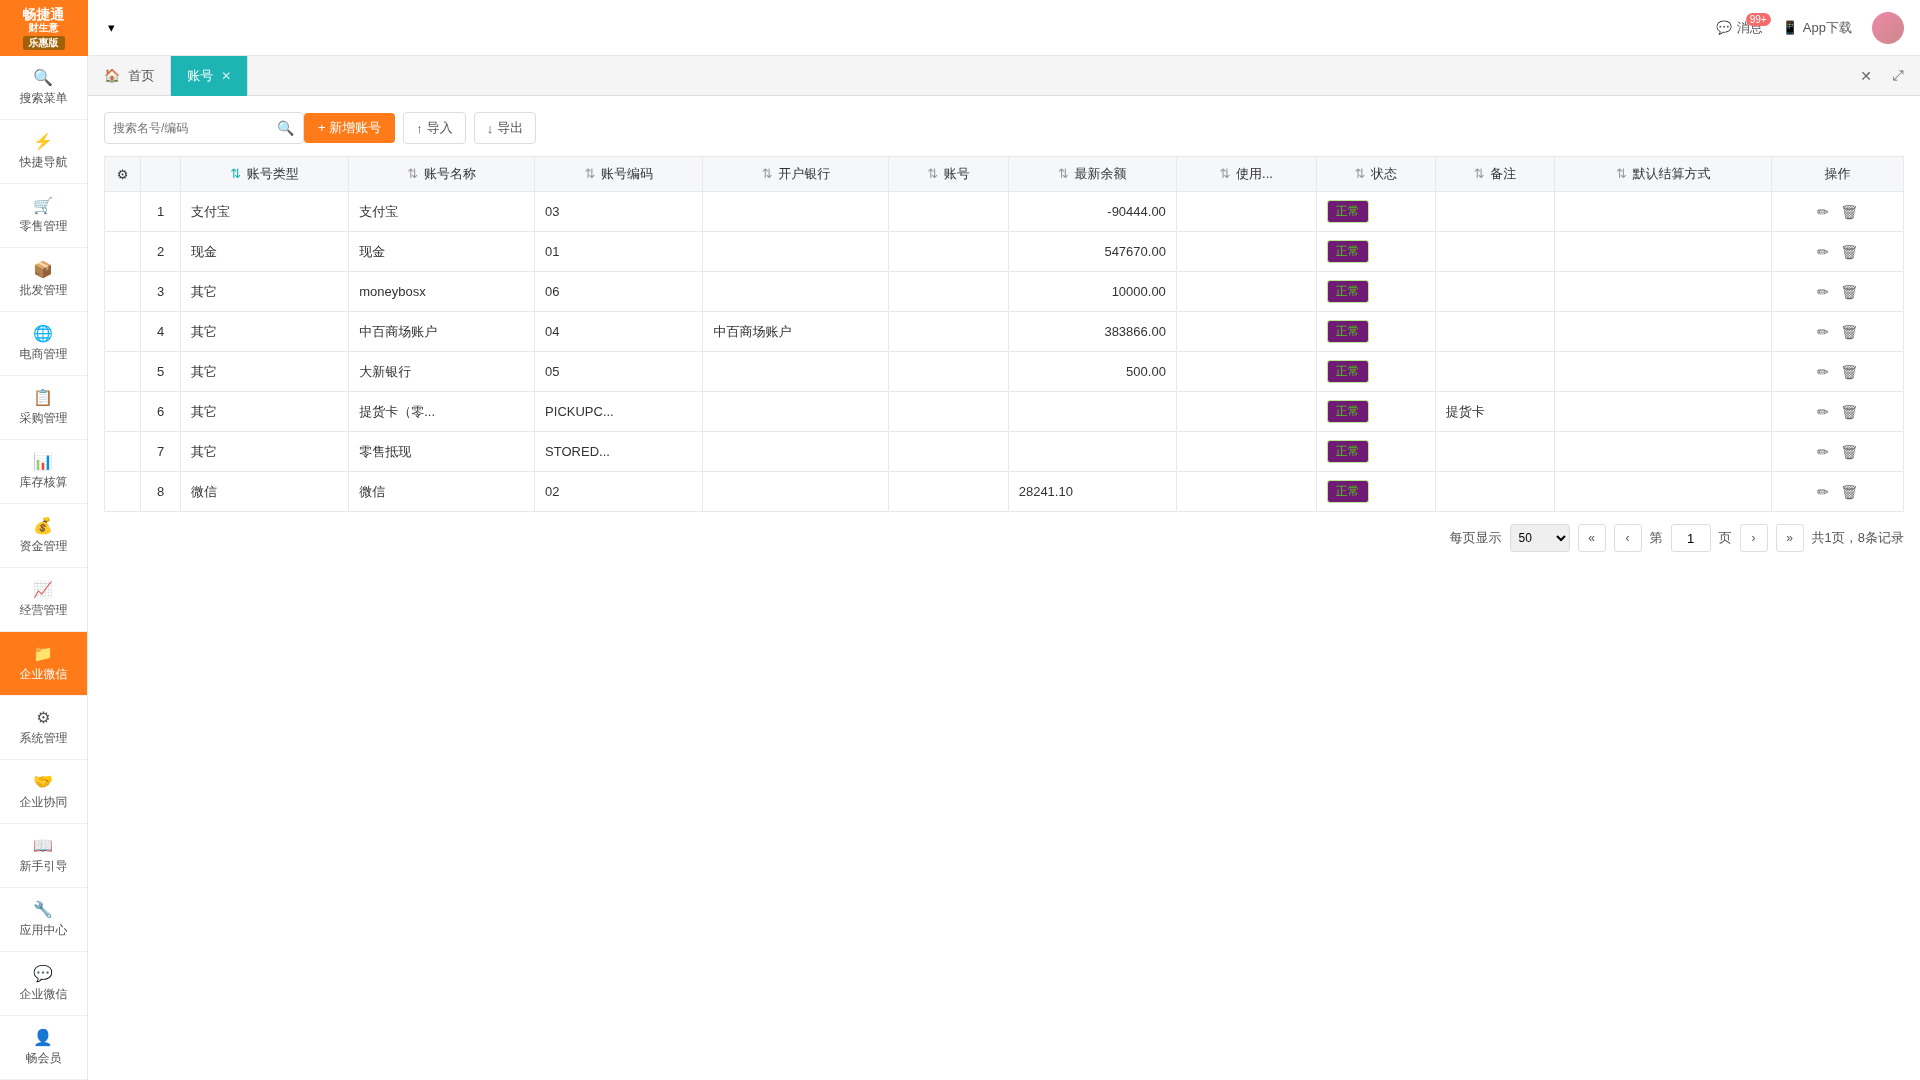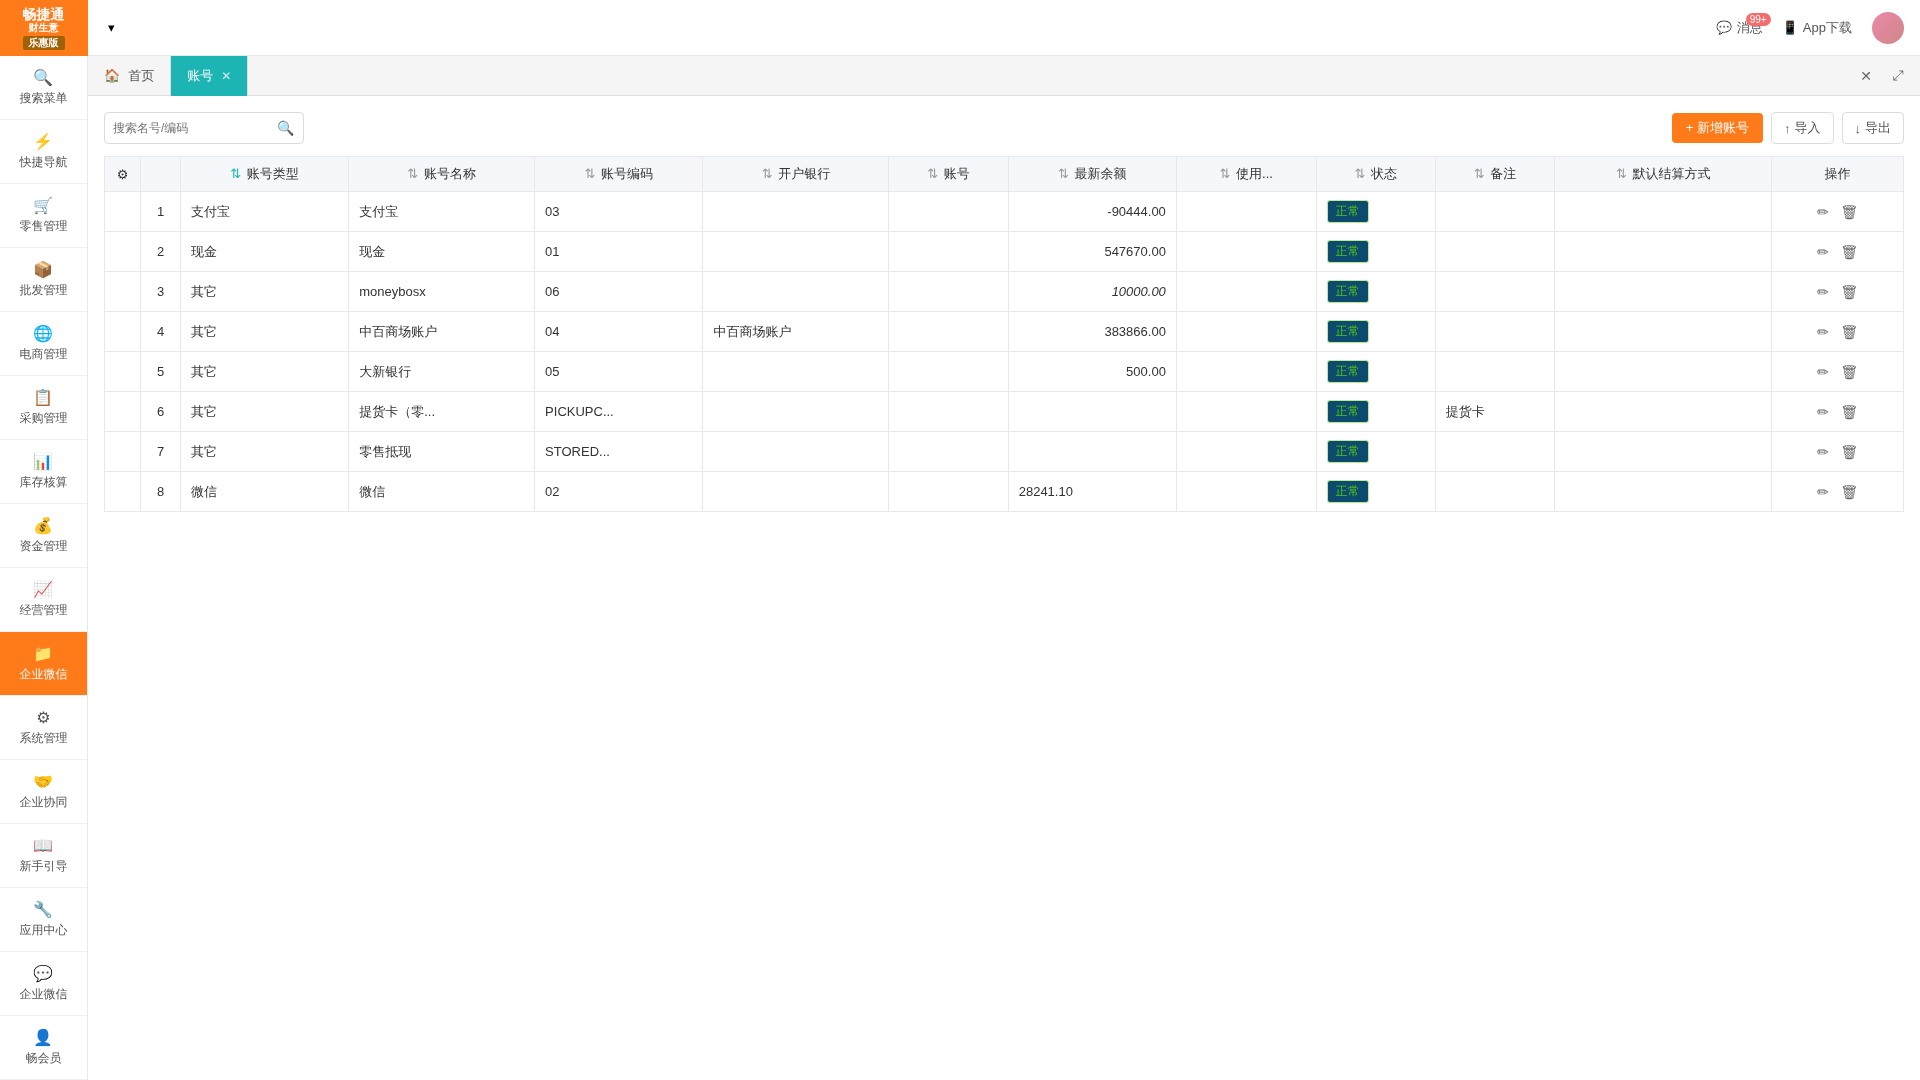--- a/index.html
+++ b/index.html
@@ -170,21 +170,20 @@
       overflow: auto;
       padding: 16px;
       display: flex;
       flex-direction: column;
     }
 
     
     .toolbar {
       display: flex;
       align-items: center;
-      justify-content: space-between;
       margin-bottom: 12px;
     }
     .search-box {
       width: 200px;
       height: 32px;
       border: 1px solid #ddd;
       border-radius: 4px;
       padding: 0 8px;
       font-size: 12px;
       display: flex;
@@ -245,21 +244,21 @@
       border: 1px solid #e8e8e8;
       padding: 8px 10px;
       color: #333;
     }
     .data-table .gear-col { width: 36px; text-align: center; }
     .status-badge {
       display: inline-block;
       padding: 2px 8px;
       border-radius: 3px;
       font-size: 12px;
-      background: #0c4a6e;
+      background: #701a75;
       color: #52c41a;
       border: 1px solid #b7eb8f;
     }
     .action-btn {
       background: none;
       border: none;
       cursor: pointer;
       color: #666;
       font-size: 14px;
       padding: 2px 4px;
@@ -533,21 +532,21 @@
     </td>
   </tr>
           <tr>
     <td style="text-align:center;"></td>
     <td style="text-align:center;">3</td>
     <td>其它</td>
     <td>moneybosx</td>
     <td>06</td>
     <td></td>
     <td></td>
-    <td style="text-align:right;font-style:italic;">10000.00</td>
+    <td style="text-align:right;">10000.00</td>
     <td></td>
     <td>
       <span class="status-badge">正常</span>
     </td>
     <td></td>
     <td></td>
     <td style="text-align:center;white-space:nowrap;">
       <button class="action-btn" title="编辑">✏</button>
       <button class="action-btn" title="删除">🗑</button>
     </td>
@@ -648,14 +647,30 @@
     <td></td>
     <td></td>
     <td style="text-align:center;white-space:nowrap;">
       <button class="action-btn" title="编辑">✏</button>
       <button class="action-btn" title="删除">🗑</button>
     </td>
   </tr>
         </tbody>
     </table>
 
+    <div class="pagination">
+      <span>每页显示</span>
+      <select class="page-size-select">
+        <option>50</option>
+        <option>100</option>
+        <option>200</option>
+      </select>
+      <button class="page-btn">«</button>
+      <button class="page-btn">‹</button>
+      <span>第</span>
+      <input type="text" class="page-input" value="1" style="">
+      <span>页</span>
+      <button class="page-btn">›</button>
+      <button class="page-btn">»</button>
+      <span>共1页，8条记录</span>
+    </div>
   </div>
 </div>
 
 </body></html>

